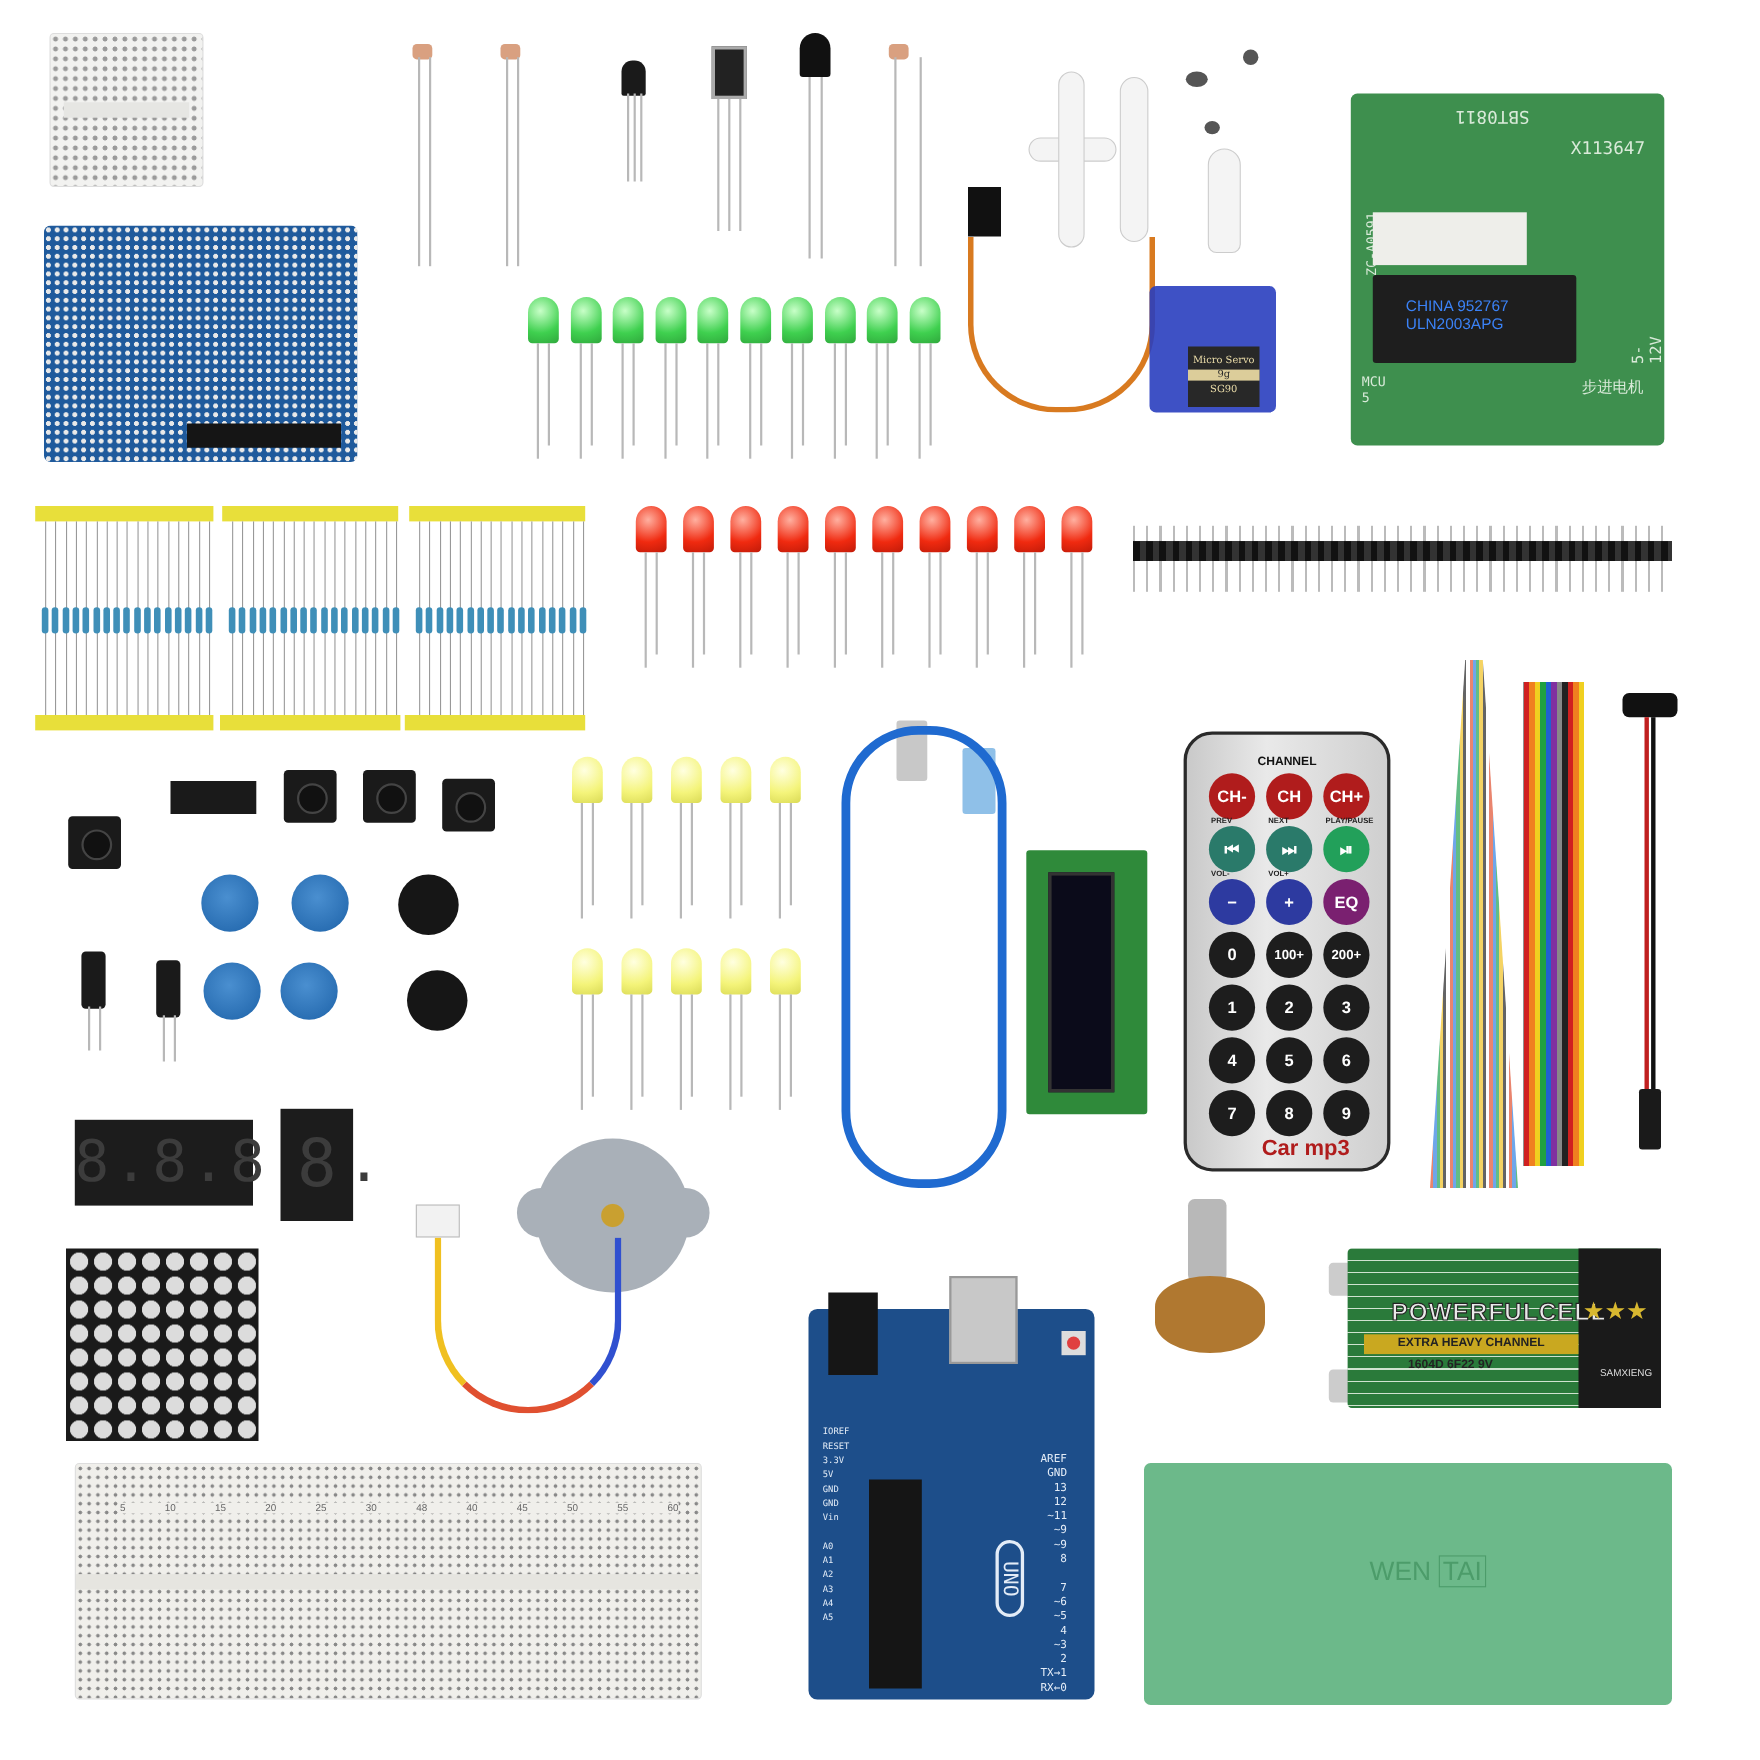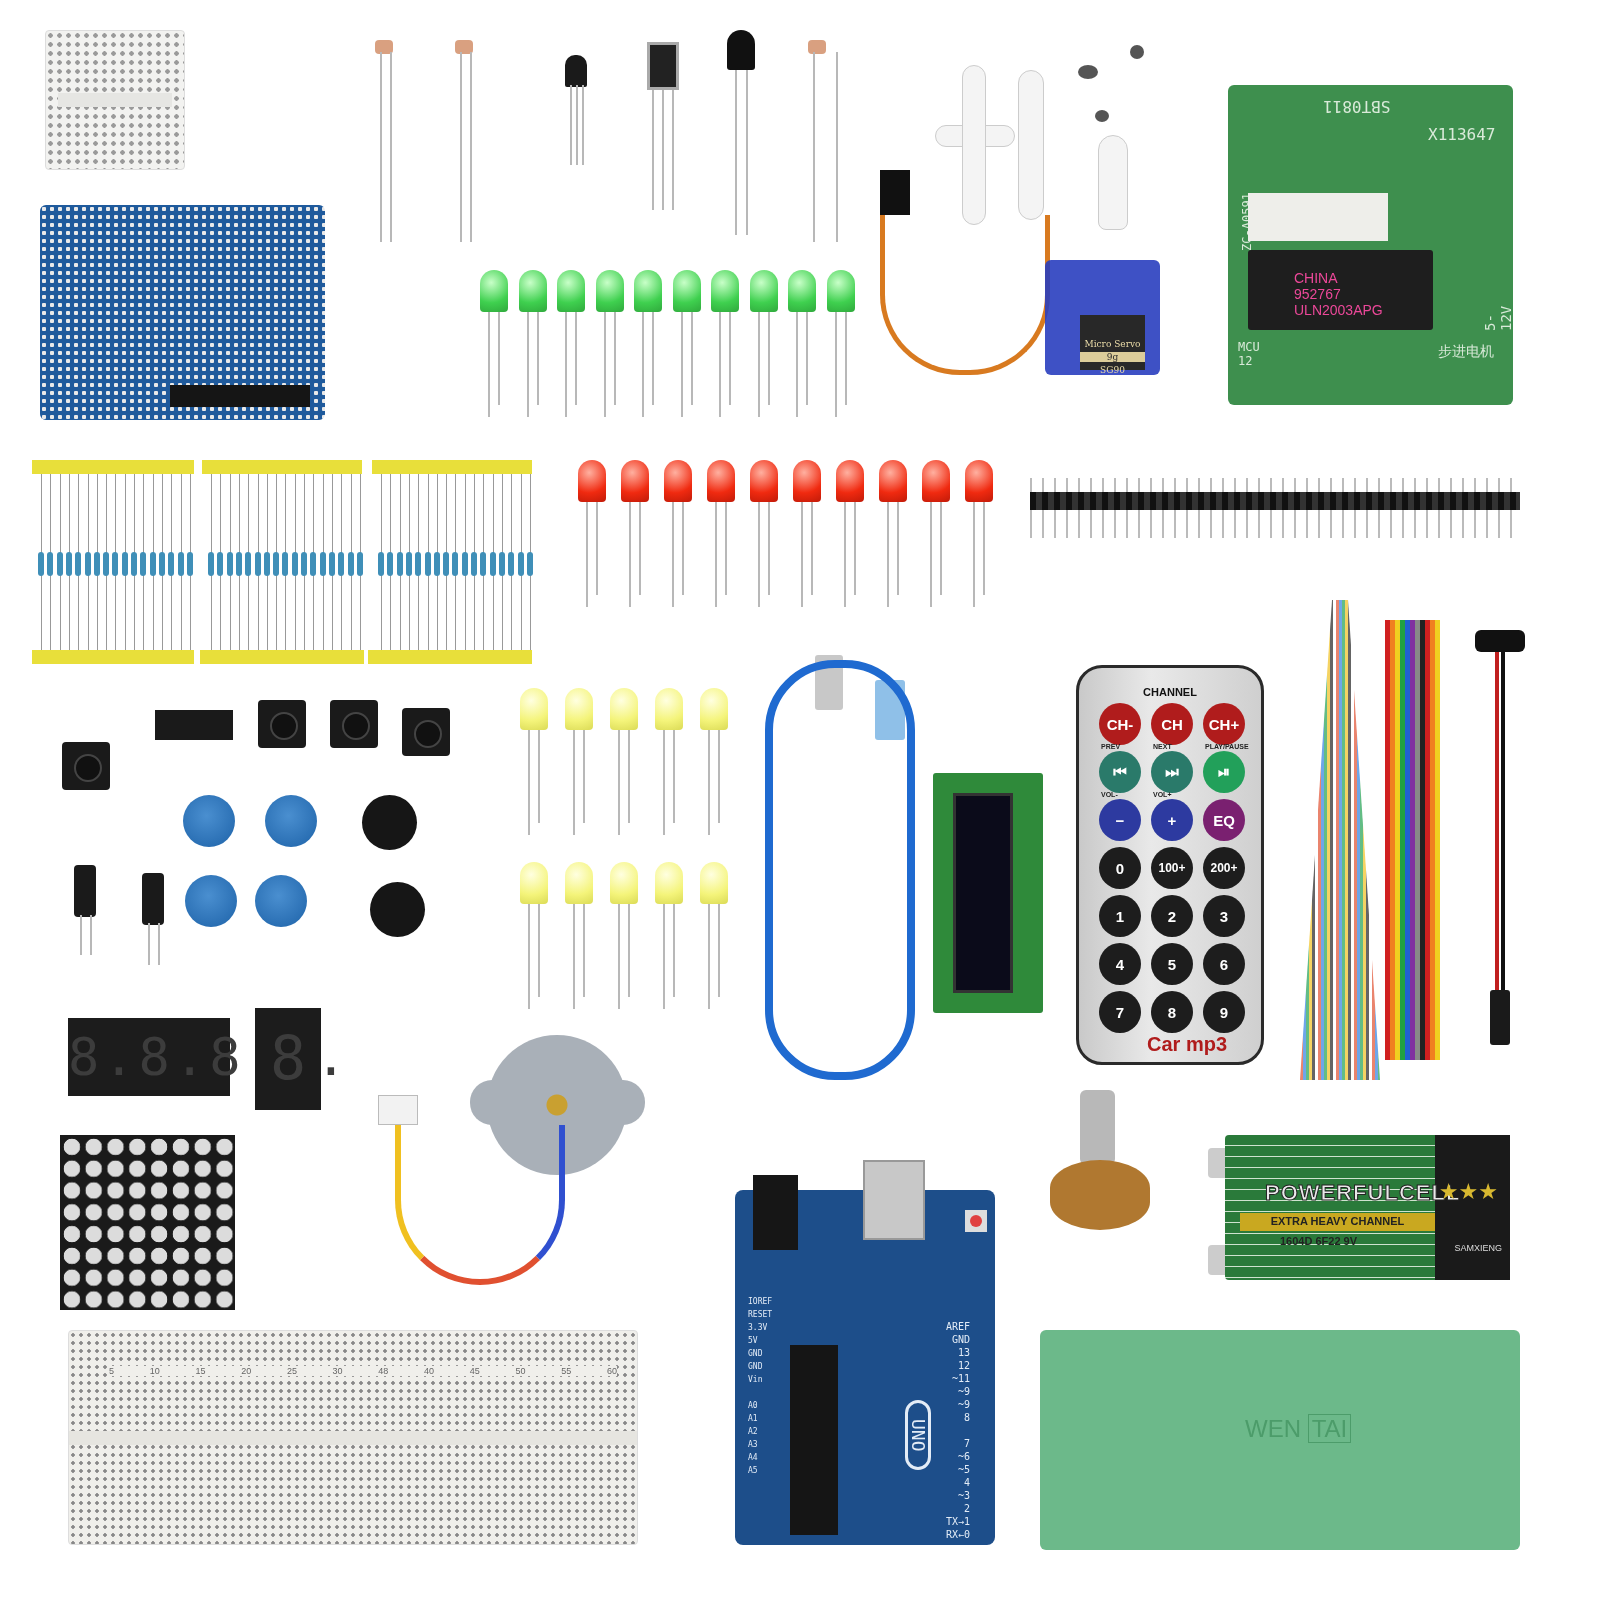--- a/index.html
+++ b/index.html
@@ -17,25 +17,25 @@
   .led.red { background: radial-gradient(circle at 40% 30%, #ffb0a0, #f02a10 60%, #c01a08); }
   .led.yellow { background: radial-gradient(circle at 40% 30%, #ffffe0, #f4f47a 60%, #dada55); }
   .res-strip { position: absolute; height: 14px; background: #e8df3a; }
   .res-wire { position: absolute; width: 1px; background: #999; }
   .res-body { position: absolute; width: 6px; height: 24px; background: #3f8fb8; border-radius: 3px; }
   .pin-header { left: 1030px; top: 492px; width: 490px; height: 18px; background: #111;
     background-image: repeating-linear-gradient(90deg, #111 0 6px, #333 6px 12px); }
   .pin-header-pins { left: 1030px; top: 478px; width: 490px; height: 60px;
     background-image: repeating-linear-gradient(90deg, #bbb 0 2px, transparent 2px 12px); z-index: -1; }
   .driver { left: 1228px; top: 85px; width: 285px; height: 320px; background: #3e8f4e; border-radius: 6px; color: #e8f2e8; }
-  .driver .ic { position: absolute; left: 20px; top: 165px; width: 185px; height: 80px; background: #1e1e1e; border-radius: 3px; color: #ec4899; font-size: 14px; padding: 20px 46px; }
+  .driver .ic { position: absolute; left: 20px; top: 165px; width: 185px; height: 80px; background: #1e1e1e; border-radius: 3px; color: #3b82f6; font-size: 14px; padding: 20px 30px; }
   .driver .conn { position: absolute; left: 20px; top: 108px; width: 140px; height: 48px; background: #eeeeea; }
   .driver .txt { position: absolute; font-family: "DejaVu Sans Mono", monospace; font-size: 16px; color: #d9ead9; }
   .servo { left: 1045px; top: 260px; width: 115px; height: 115px; background: #2a3fbf; border-radius: 6px; opacity: 0.9; }
-  .servo .label { position: absolute; left: 35px; top: 55px; width: 65px; height: 55px; background: #111; color: #e9d9a0; font-family: "DejaVu Serif", serif; font-size: 9px; text-align: center; padding-top: 24px; }
+  .servo .label { position: absolute; left: 35px; top: 55px; width: 65px; height: 55px; background: #111; color: #e9d9a0; font-family: "DejaVu Serif", serif; font-size: 9px; text-align: center; padding-top: 8px; }
   .servo .label .b { background: #d9c890; color: #111; margin: 3px 0; }
   .remote { left: 1076px; top: 665px; width: 188px; height: 400px; background: linear-gradient(90deg, #c9c9c9, #e9e9e9 40%, #cfcfcf); border: 3px solid #2a2a2a; border-radius: 26px; }
   .remote .chan { position: absolute; left: 0; right: 0; top: 18px; text-align: center; font-size: 11px; font-weight: bold; color: #111; }
   .btn { position: absolute; width: 42px; height: 42px; border-radius: 50%; color: #fff; font-weight: bold; font-size: 15px; display: flex; align-items: center; justify-content: center; }
   .btn.red { background: #b01c1c; } .btn.teal { background: #2a7a6a; } .btn.green { background: #22a05a; }
   .btn.blue { background: #2d3aa0; } .btn.purple { background: #7a2070; } .btn.black { background: #1d1d1d; }
   .btn-sub { position: absolute; font-size: 7px; font-weight: bold; color: #222; }
   .remote .brand { position: absolute; left: 68px; top: 365px; font-size: 20px; color: #b01c1c; font-weight: bold; }
   .usb { left: 765px; top: 660px; width: 150px; height: 420px; border: 8px solid #1f6ad0; border-radius: 70px 70px 70px 70px; }
   .lcd { left: 933px; top: 773px; width: 110px; height: 240px; background: #2f8a3a; border-radius: 3px; }
@@ -132,21 +132,21 @@
   <div class="txt" style="left:95px;top:12px;transform:rotate(180deg);">SBT0811</div>
   <div class="txt" style="left:200px;top:40px;">X113647</div>
   <div class="txt" style="left:-10px;top:130px;transform:rotate(-90deg);font-size:12px;">ZC-A0591</div>
   <div class="conn"></div>
   <div class="ic">
     <div>CHINA 952767</div>
     <div>ULN2003APG</div>
   </div>
   <div class="txt" style="left:210px;top:258px;font-size:14px;">步进电机</div>
   <div class="txt" style="left:255px;top:215px;transform:rotate(-90deg);font-size:14px;">5-12V</div>
-  <div class="txt" style="left:10px;top:255px;font-size:12px;width:30px;">MCU 12</div>
+  <div class="txt" style="left:10px;top:255px;font-size:12px;width:30px;">MCU 5</div>
 </div>
 
 <div id="green-leds">
     <div class="led green" style="left: 480px; top: 270px;"></div>
     <div class="lead" style="left: 488px; top: 312px; height: 105px;"></div>
     <div class="lead" style="left: 498px; top: 312px; height: 93px;"></div>
     <div class="led green" style="left: 518.5px; top: 270px;"></div>
     <div class="lead" style="left: 526.5px; top: 312px; height: 105px;"></div>
     <div class="lead" style="left: 536.5px; top: 312px; height: 93px;"></div>
     <div class="led green" style="left: 557px; top: 270px;"></div>

